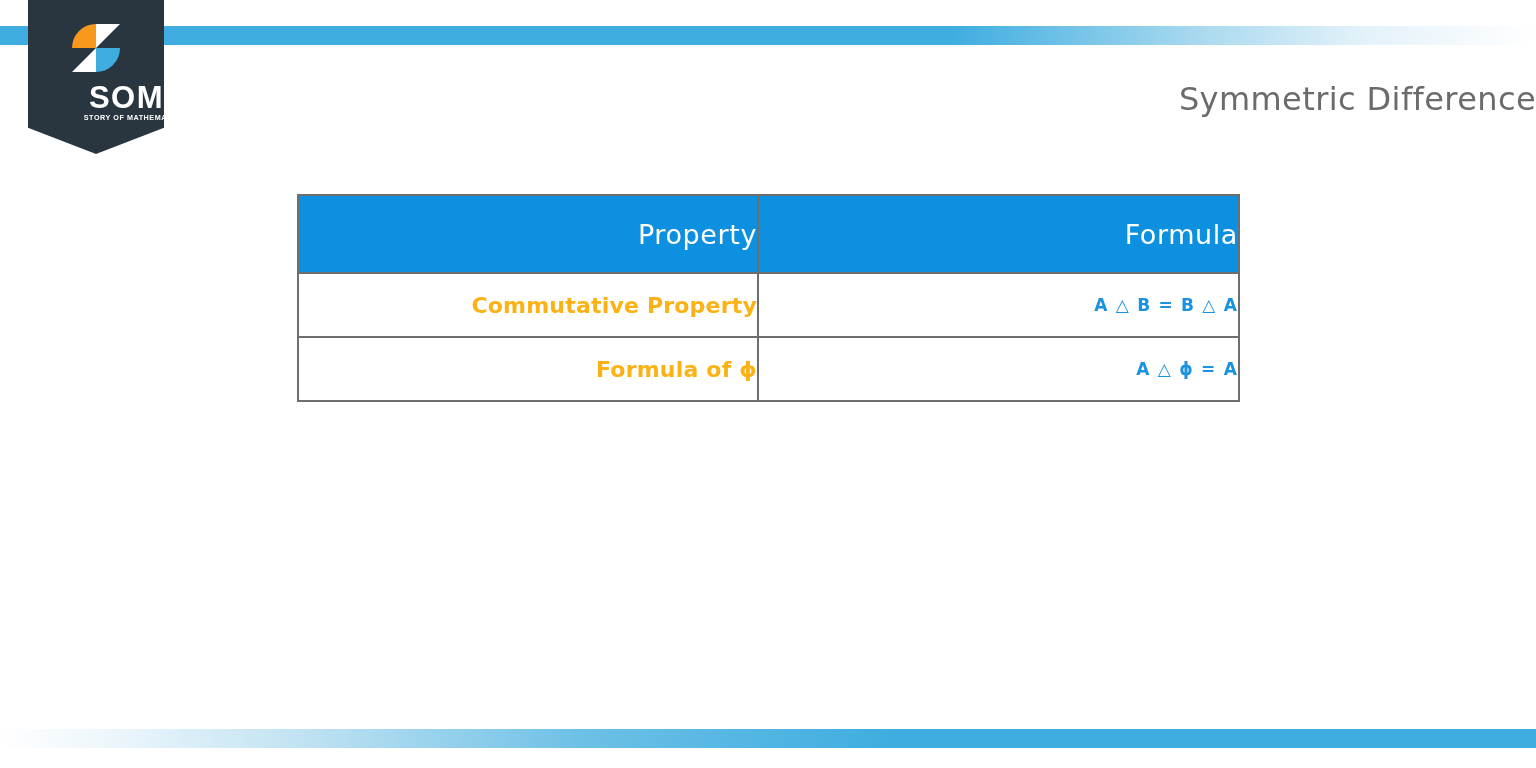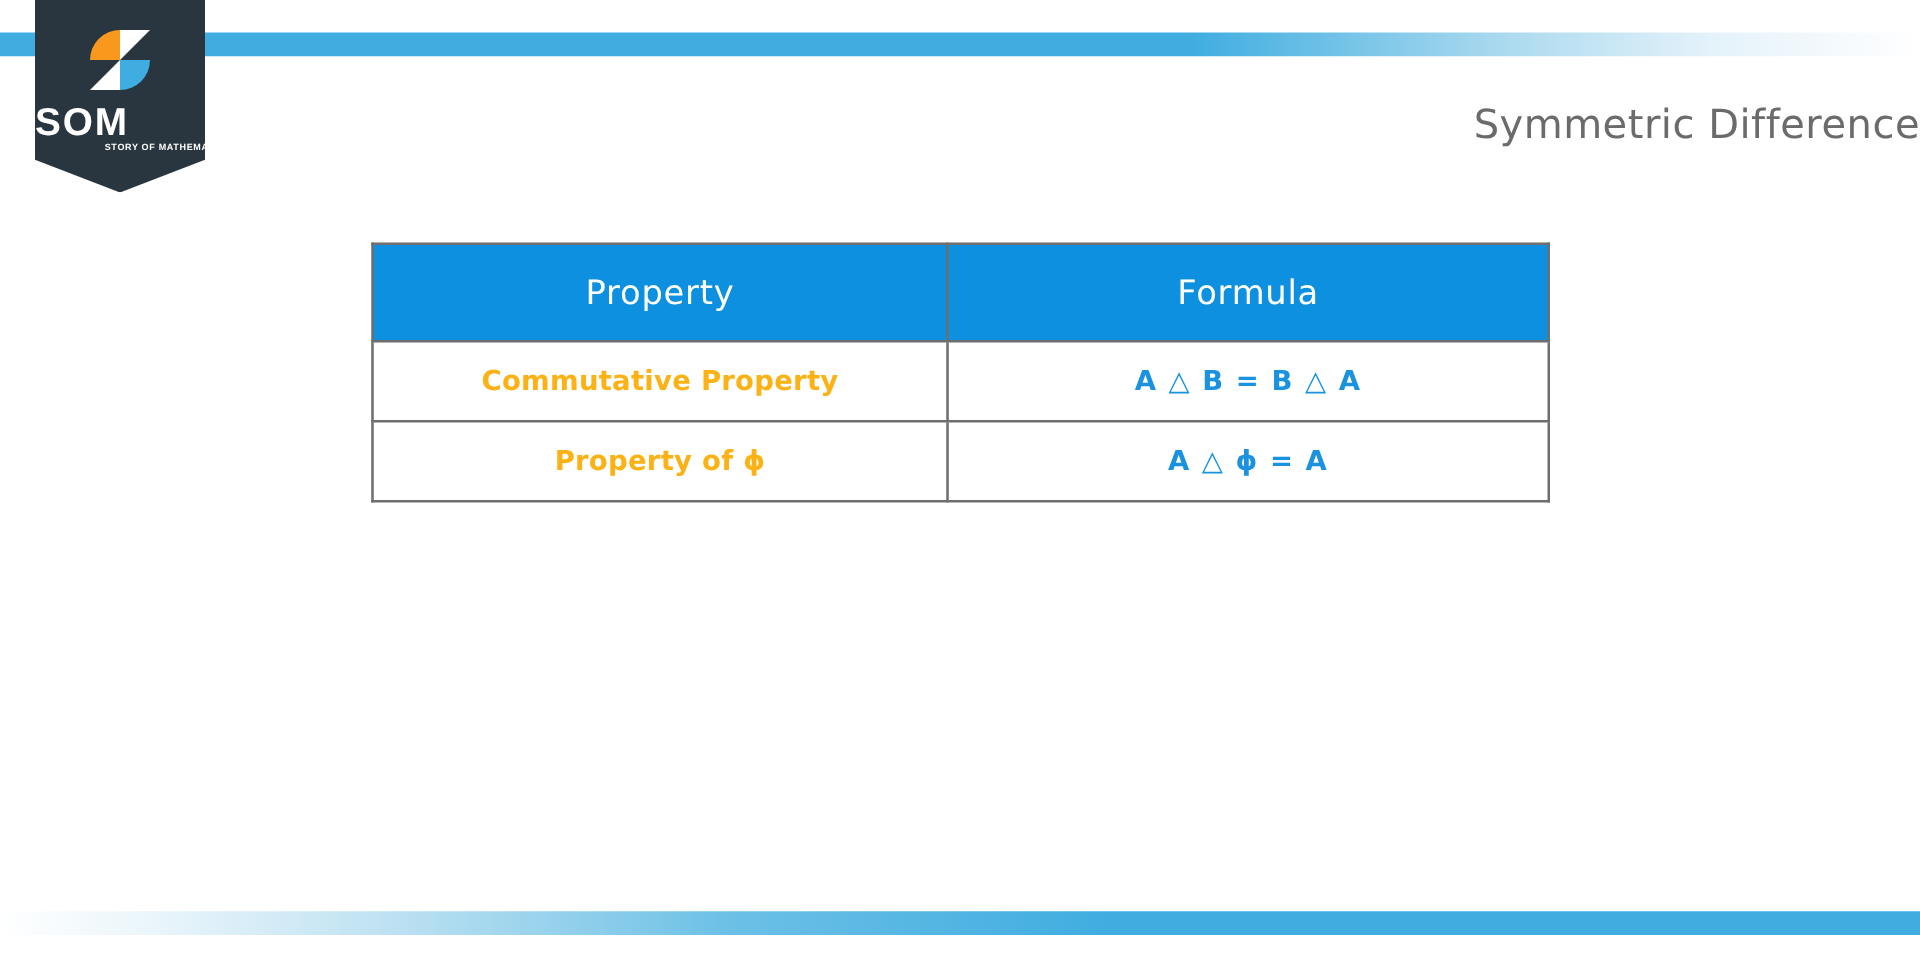--- a/index.html
+++ b/index.html
@@ -71,21 +71,21 @@
     left: 42px;
     top: 22px;
     width: 52px;
     height: 52px;
   }
   .logo-text {
     position: absolute;
     left: 0;
     top: 82px;
     width: 136px;
-    text-align: left;
+    text-align: right;
     color: #ffffff;
     font-family: "Liberation Sans", sans-serif;
     font-weight: 700;
     font-size: 31px;
     letter-spacing: 1.5px;
     line-height: 1;
   }
   .logo-sub {
     position: absolute;
     left: 0;
@@ -126,21 +126,21 @@
     border-collapse: collapse;
     table-layout: fixed;
     border: 2px solid #6e6e6e;
   }
   table.props col.c1 { width: 460px; }
   table.props col.c2 { width: 481px; }
 
   table.props th,
   table.props td {
     border: 2px solid #6e6e6e;
-    text-align: center;
+    text-align: right;
     vertical-align: middle;
   }
   table.props thead th {
     background: #0d90df;
     color: #ffffff;
     height: 78px;
     font-family: "DejaVu Sans", sans-serif;
     font-weight: 400;
     font-size: 27px;
     letter-spacing: 0.6px;
@@ -151,21 +151,21 @@
     color: #fcb215;
     font-family: "DejaVu Sans", sans-serif;
     font-weight: 700;
     font-size: 22px;
     letter-spacing: 0.2px;
   }
   .cell-formula {
     color: #1a92e0;
     font-family: "DejaVu Sans", sans-serif;
     font-weight: 700;
-    font-size: 22px;
+    font-size: 17px;
     letter-spacing: 1.2px;
     white-space: nowrap;
   }
 </style>
 </head>
 <body>
 
 <div class="slide">
 
   <div class="bar-top"></div>
@@ -195,21 +195,21 @@
           <th>Property</th>
           <th>Formula</th>
         </tr>
       </thead>
       <tbody>
         <tr>
           <td class="cell-prop">Commutative Property</td>
           <td class="cell-formula">A △ B = B △ A</td>
         </tr>
         <tr>
-          <td class="cell-prop">Property of ϕ</td>
+          <td class="cell-prop">Formula of ϕ</td>
           <td class="cell-formula">A △ ϕ = A</td>
         </tr>
       </tbody>
     </table>
   </div>
 
   <div class="bar-bottom"></div>
 
 </div>
 

